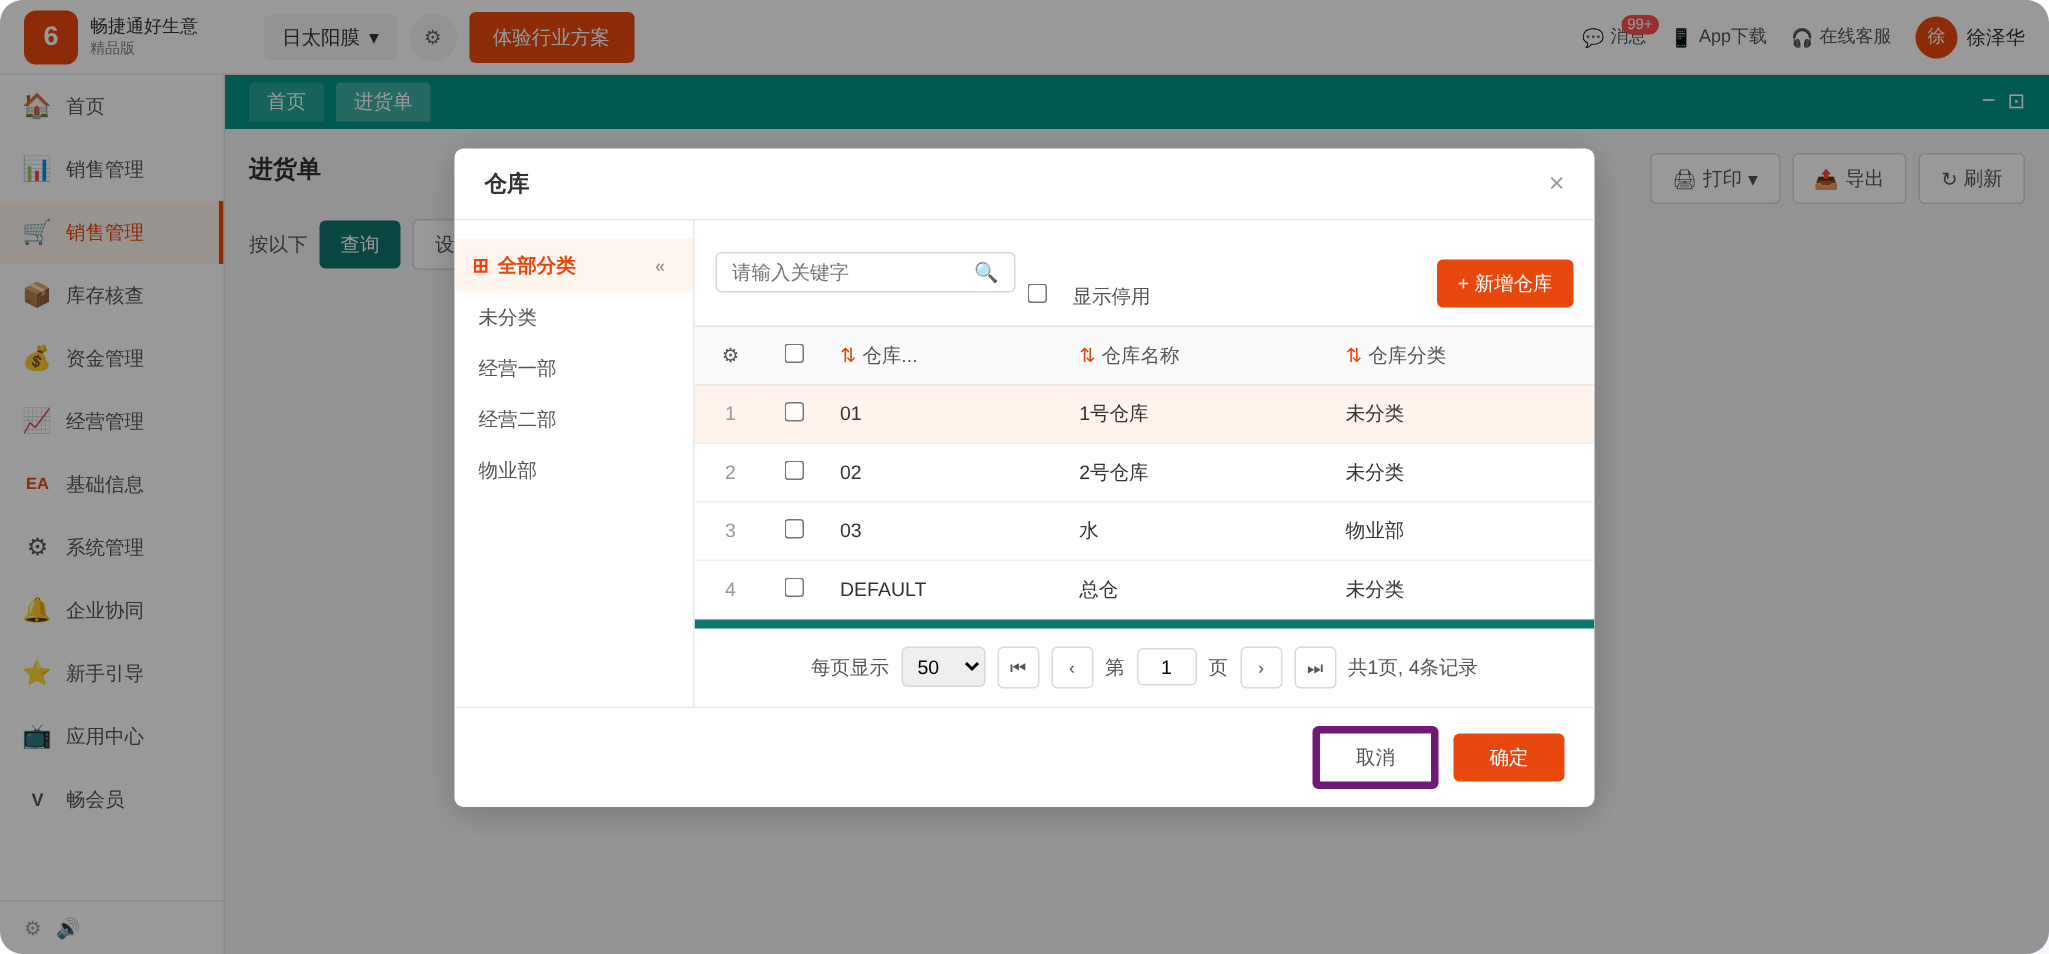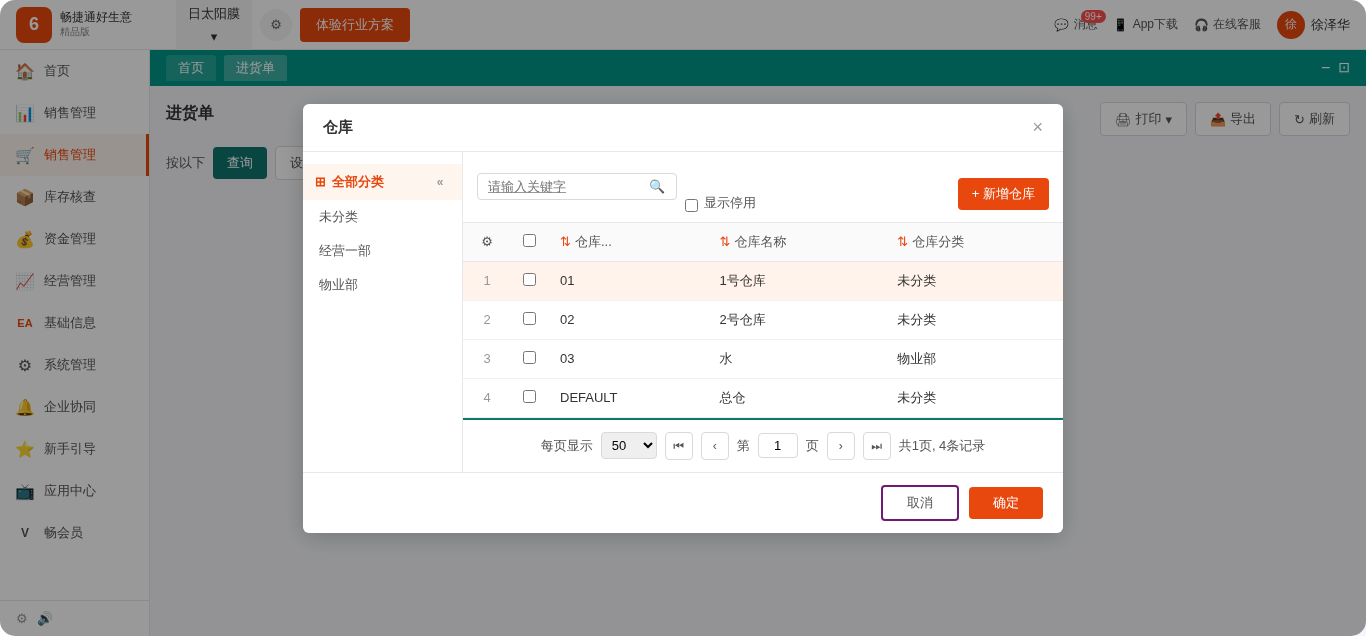--- a/index.html
+++ b/index.html
@@ -27,21 +27,21 @@
       border-radius: 8px;
       display: flex; align-items: center; justify-content: center;
       color: #fff; font-size: 18px; font-weight: bold;
       margin-right: 8px;
     }
     .logo-text { font-size: 12px; color: #333; line-height: 1.3; }
     .logo-sub { font-size: 10px; color: #888; }
     .store-selector {
       display: flex; align-items: center; gap: 6px;
       background: #f5f5f5; border-radius: 4px;
-      padding: 6px 12px; cursor: pointer; margin-left: 10px; flex-direction: column;
+      padding: 6px 12px; cursor: pointer; margin-left: 10px;
     }
     .gear-btn {
       width: 32px; height: 32px; border-radius: 50%;
       background: #f5f5f5; display: flex; align-items: center; justify-content: center;
       cursor: pointer; margin-left: 8px; color: #666;
     }
     .try-btn {
       background: #e8480e; color: #ffffff; border: none;
       padding: 8px 16px; border-radius: 4px; cursor: pointer;
       font-size: 13px; margin-left: 8px;
@@ -131,54 +131,54 @@
 
     
     .table-area { flex: 1; display: flex; flex-direction: column; overflow: hidden; }
     .table-toolbar {
       display: flex; align-items: center; gap: 8px; padding: 10px 14px; border-bottom: 1px solid #e8e8e8;
     }
     .search-input {
       display: flex; align-items: center; border: 1px solid #d9d9d9; border-radius: 4px;
       padding: 5px 10px; gap: 6px; width: 200px; background: #fff;
     }
-    .search-input input { border: none; outline: none; font-size: 13px; width: 100%; color: #999; text-decoration: underline; }
-    .checkbox-label { display: flex; align-items: flex-end; gap: 6px; font-size: 13px; color: #555; cursor: pointer; margin-top: 32px; }
+    .search-input input { border: none; outline: none; font-size: 13px; width: 100%; color: #999; }
+    .checkbox-label { display: flex; align-items: flex-start; gap: 17px; font-size: 13px; color: #555; cursor: pointer; margin-top: 32px; }
     .add-btn {
       margin-left: auto; background: #e8480e; color: #fff; border: none;
       padding: 7px 14px; border-radius: 4px; cursor: pointer; font-size: 13px; white-space: nowrap; margin-top: 14px;
     }
 
     
     .data-table { width: 100%; border-collapse: collapse; font-size: 13px; }
     .data-table th {
       background: #fafafa; padding: 10px 12px; text-align: left;
       border-bottom: 1px solid #e8e8e8; color: #555; font-weight: normal;
       white-space: nowrap;
     }
     .data-table td { padding: 10px 12px; border-bottom: 1px solid #f0f0f0; }
     .data-table tr.selected td { background: #fff3eb; }
     .row-num { color: #999; text-align: center; }
     .sort-icon { color: #e8480e; margin-right: 4px; }
 
     
     .pagination {
       display: flex; align-items: center; justify-content: center; gap: 8px;
-      padding: 12px 16px; border-top: 2px solid #0f766e; font-size: 13px; color: #555;
+      padding: 12px 16px; border-top: 6px solid #0f766e; font-size: 13px; color: #555;
     }
     .page-select { border: 1px solid #d9d9d9; border-radius: 4px; padding: 4px 6px; font-size: 13px; }
     .page-btn { width: 28px; height: 28px; display: flex; align-items: center; justify-content: center; cursor: pointer; border: 1px solid #d9d9d9; border-radius: 4px; color: #555; font-size: 12px; }
     .page-input { width: 40px; border: 1px solid #d9d9d9; border-radius: 4px; padding: 4px 6px; text-align: center; font-size: 13px; }
 
     
     .modal-footer {
       display: flex; align-items: center; justify-content: flex-end; gap: 10px;
       padding: 12px 20px; border-top: 1px solid #e8e8e8;
     }
-    .btn-cancel { background: #fff; border: 2px solid #701a75; padding: 7px 24px; border-radius: 4px; cursor: pointer; font-size: 13px; color: #555; }
+    .btn-cancel { background: #fff; border: 5px solid #701a75; padding: 7px 24px; border-radius: 4px; cursor: pointer; font-size: 13px; color: #555; }
     .btn-confirm { background: #e8480e; color: #fff; border: none; padding: 7px 24px; border-radius: 4px; cursor: pointer; font-size: 13px; }
 
     .scroll-area { flex: 1; overflow-y: auto; }
 
     .teal-bar {
       background: #009688;
       height: 36px;
       display: flex;
       align-items: center;
       padding: 0 16px;
@@ -349,20 +349,21 @@
     <div class="modal-body">
 
       <div class="cat-sidebar">
         <div class="cat-header">
           <span style="color:#e8480e;">⊞</span>
           <span>全部分类</span>
           <span class="cat-collapse-btn">«</span>
         </div>
         <div class="cat-item">未分类</div>
         <div class="cat-item">经营一部</div>
+        <div class="cat-item">经营二部</div>
         <div class="cat-item">物业部</div>
       </div>
 
       <div class="table-area">
 
         <div class="table-toolbar">
           <div class="search-input">
             <input type="text" placeholder="请输入关键字" style="">
             <span style="color:#bbb;">🔍</span>
           </div>

